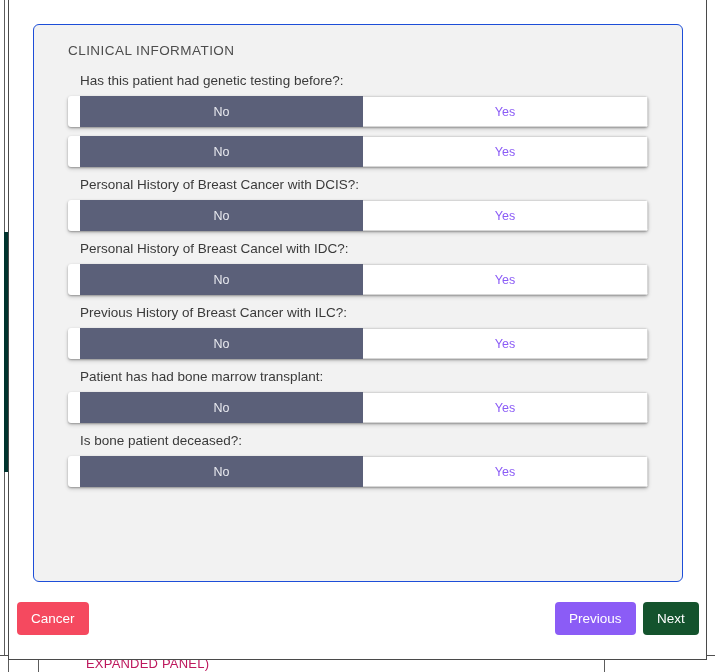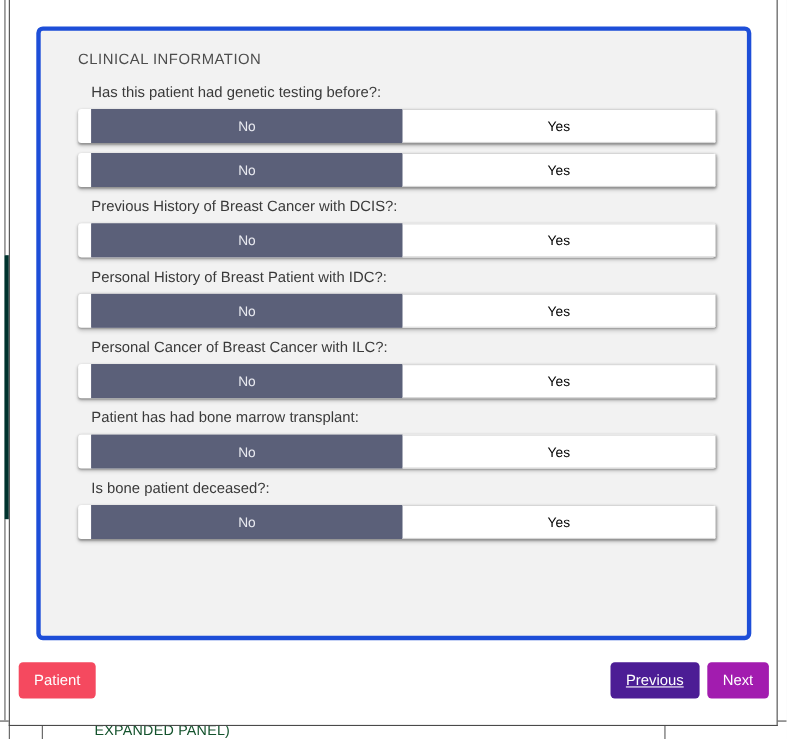--- a/index.html
+++ b/index.html
@@ -41,21 +41,21 @@
     top: 0;
     bottom: 0;
     width: 1px;
     background: #5c5c5c;
   }
   .bg-table-row .celltext {
     position: absolute;
     top: 0;
     left: 86px;
     font-size: 13px;
-    color: #14532d;
+    color: #be185d;
     letter-spacing: .2px;
     white-space: nowrap;
   }
   .bg-accent-strip {
     position: absolute;
     left: 4px;
     top: 232px;
     width: 6px;
     height: 240px;
     background: #00332e;
@@ -76,21 +76,21 @@
   }
 
   .modal-body {
     position: absolute;
     left: 24px;
     top: 24px;
     width: 650px;
     height: 558px;
     box-sizing: border-box;
     background: #f2f2f2;
-    border: 4px solid #1d4ed8;
+    border: 1px solid #1d4ed8;
     border-radius: 6px;
     padding: 18px 34px 8px 34px;
     overflow: hidden;
   }
 
   .section-title {
     font-size: 13.5px;
     letter-spacing: .45px;
     color: #4d4d4d;
     margin: 0 0 14px 0;
@@ -129,21 +129,21 @@
   }
   .toggle-opt.left  { width: 289px; margin-left: 12px; }
   .toggle-opt.right { width: 291px; }
   .toggle-opt.on {
     background: #5b6079;
     color: #e9eaf0;
     border: 1px solid #5b6079;
   }
   .toggle-opt.off {
     background: #ffffff;
-    color: #000000;
+    color: #8b5cf6;
     border: 1px solid #d6d6d6;
     border-left: none;
   }
 
   
   .modal-footer {
     position: absolute;
     left: 0;
     top: 597px;
     width: 699px;
@@ -158,22 +158,22 @@
     border-radius: 4px;
     font-family: "Liberation Sans", sans-serif;
     font-size: 13.5px;
     color: #ffffff;
     cursor: pointer;
     padding: 0 14px;
     line-height: 33px;
     text-align: center;
   }
   .btn-cancel   { left: 8px;   background: #f5495f; min-width: 68px; }
-  .btn-previous { left: 546px; background: #4c1d95; min-width: 80px; text-decoration: underline; }
-  .btn-next     { left: 634px; background: #a21caf; min-width: 55px; }
+  .btn-previous { left: 546px; background: #8b5cf6; min-width: 80px; }
+  .btn-next     { left: 634px; background: #14532d; min-width: 55px; }
 </style>
 </head>
 <body>
 
 <div class="page-behind">
   <div class="bg-table-line-v" style="left:4px; top:0; height:232px;"></div>
   <div class="bg-table-line-v" style="left:4px; top:472px; height:183px;"></div>
   <div class="bg-accent-strip"></div>
 
   <div class="bg-table-row" style="top:655px;">
@@ -199,37 +199,37 @@
     </div>
 
     <div class="field">
       <div class="toggle-group">
         <div class="toggle-opt left on">No</div>
         <div class="toggle-opt right off">Yes</div>
       </div>
     </div>
 
     <div class="field">
-      <div class="field-label">Previous History of Breast Cancer with DCIS?:</div>
-      <div class="toggle-group">
-        <div class="toggle-opt left on">No</div>
-        <div class="toggle-opt right off">Yes</div>
-      </div>
-    </div>
-
-    <div class="field">
-      <div class="field-label">Personal History of Breast Patient with IDC?:</div>
-      <div class="toggle-group">
-        <div class="toggle-opt left on">No</div>
-        <div class="toggle-opt right off">Yes</div>
-      </div>
-    </div>
-
-    <div class="field">
-      <div class="field-label">Personal Cancer of Breast Cancer with ILC?:</div>
+      <div class="field-label">Personal History of Breast Cancer with DCIS?:</div>
+      <div class="toggle-group">
+        <div class="toggle-opt left on">No</div>
+        <div class="toggle-opt right off">Yes</div>
+      </div>
+    </div>
+
+    <div class="field">
+      <div class="field-label">Personal History of Breast Cancel with IDC?:</div>
+      <div class="toggle-group">
+        <div class="toggle-opt left on">No</div>
+        <div class="toggle-opt right off">Yes</div>
+      </div>
+    </div>
+
+    <div class="field">
+      <div class="field-label">Previous History of Breast Cancer with ILC?:</div>
       <div class="toggle-group">
         <div class="toggle-opt left on">No</div>
         <div class="toggle-opt right off">Yes</div>
       </div>
     </div>
 
     <div class="field">
       <div class="field-label">Patient has had bone marrow transplant:</div>
       <div class="toggle-group">
         <div class="toggle-opt left on">No</div>
@@ -241,18 +241,18 @@
       <div class="field-label">Is bone patient deceased?:</div>
       <div class="toggle-group">
         <div class="toggle-opt left on">No</div>
         <div class="toggle-opt right off">Yes</div>
       </div>
     </div>
 
   </div>
 
   <div class="modal-footer">
-    <button class="btn btn-cancel">Patient</button>
+    <button class="btn btn-cancel">Cancer</button>
     <button class="btn btn-previous">Previous</button>
     <button class="btn btn-next">Next</button>
   </div>
 
 </div>
 
 </body></html>

